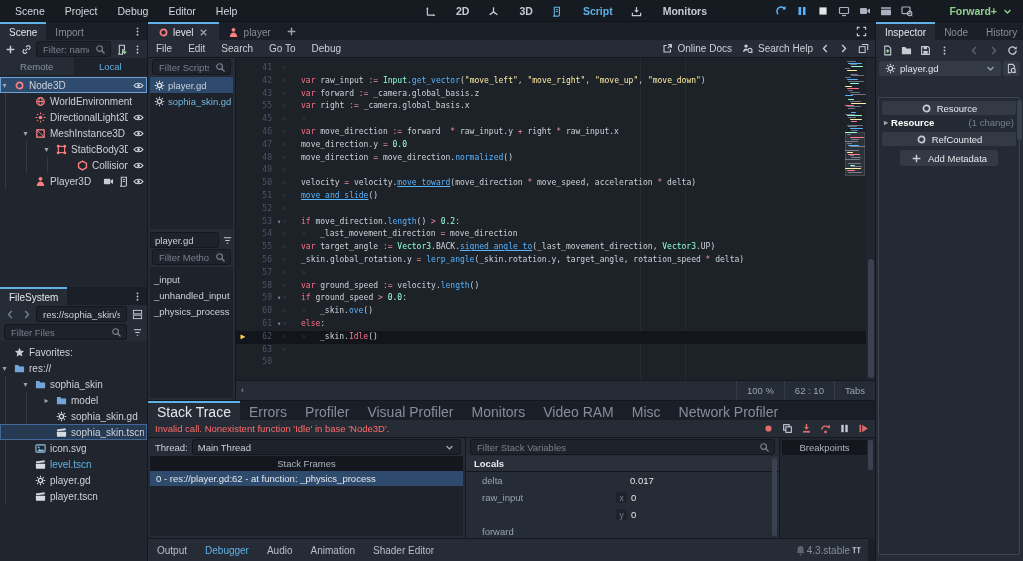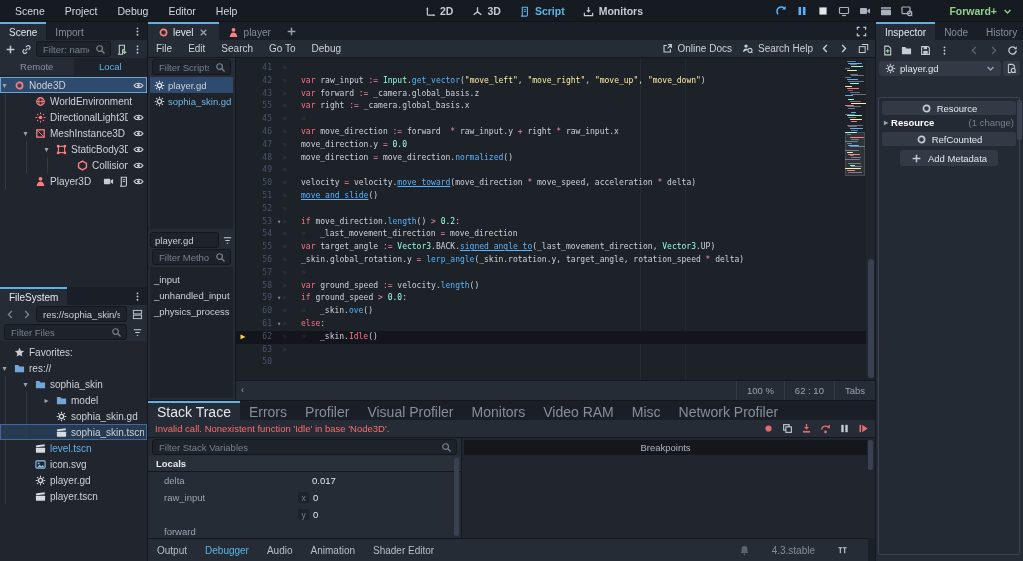--- a/index.html
+++ b/index.html
@@ -8,21 +8,21 @@
   .abs{position:absolute;}
   .icon{display:inline-flex;align-items:center;justify-content:center;width:12px;height:12px;flex:none;}
   .icon svg{width:11px;height:11px;display:block;}
   .icon.big svg{width:12px;height:12px;}
   .glyph{color:#9aa3b2;font-size:11px;line-height:1;}
   
   #topbar{left:0;top:0;width:1023px;height:22px;background:#161a21;display:flex;align-items:center;border-bottom:1px solid #10131a;box-sizing:border-box;}
   #tb-menus{display:flex;align-items:center;gap:2px;padding-left:6px;}
   .tb-menu{padding:2px 9px;color:#d3d7de;font-size:10.5px;cursor:default;}
   #tb-ws{position:absolute;left:418px;top:0;height:22px;display:flex;align-items:center;gap:6px;}
-  .ws-item{display:flex;align-items:center;gap:4px;padding:2px 6px;font-size:10.5px;color:#c6cbd4;font-weight:bold;justify-content:flex-end;}
+  .ws-item{display:flex;align-items:center;gap:20px;padding:2px 6px;font-size:10.5px;color:#c6cbd4;font-weight:bold;justify-content:flex-end;}
   .ws-item.active{color:#5fb2e6;}
   #tb-run{position:absolute;right:110px;top:0;height:22px;display:flex;align-items:center;gap:9px;}
   #tb-renderer{position:absolute;right:10px;top:0;height:22px;display:flex;align-items:center;gap:4px;color:#8fd18c;font-weight:bold;font-size:10.5px;}
   
   .tabbar{display:flex;align-items:stretch;background:#1a1f27;height:18px;}
   .tab{display:flex;align-items:center;gap:4px;padding:0 9px;color:#868d9a;font-size:10px;background:transparent;border-top:2px solid transparent;box-sizing:border-box;}
   .tab.active{background:#262c36;color:#e3e6ea;border-top:2px solid #5fb2e6;}
   .dots-btn{margin-left:auto;display:flex;align-items:center;padding:0 4px;}
   .toolbar{display:flex;align-items:center;gap:4px;padding:0 4px;background:#262c36;}
   .field{display:flex;align-items:center;background:#1d222b;border:1px solid #14171d;border-radius:3px;height:14px;padding:0 4px;gap:3px;min-width:0;}
@@ -99,21 +99,21 @@
   #locals-hdr{height:15px;display:flex;align-items:center;padding:0 8px;color:#e8eaee;font-weight:bold;font-size:9.5px;border-bottom:1px solid #14171d;background:#2a303a;}
   .local-row{height:17px;display:flex;align-items:center;font-size:9.5px;}
   .local-name{width:150px;padding-left:16px;color:#9aa3b2;box-sizing:border-box;}
   .local-val{color:#e3e6ea;}
   .chip{display:inline-flex;align-items:center;justify-content:center;width:11px;height:11px;background:#1d222b;color:#79808e;border-radius:2px;margin-right:4px;font-size:8.5px;}
   #dbg-right{flex:1;background:#21262e;position:relative;}
   
   #bottombar{left:148px;top:538px;width:720px;height:23px;background:#262c36;border-top:1px solid #14171d;display:flex;align-items:center;box-sizing:border-box;}
   .bb-item{padding:0 9px;font-size:10px;color:#b9bec8;}
   .bb-item.active{color:#5fb2e6;}
-  #bb-right{margin-left:auto;display:flex;align-items:center;gap:21px;padding-right:20px;color:#868d9a;}
+  #bb-right{margin-left:auto;display:flex;align-items:center;gap:0;padding-right:6px;color:#868d9a;}
   
   #inspector{left:875px;top:22px;width:148px;height:539px;background:#262c36;border-left:1px solid #14171d;box-sizing:border-box;}
   #insp-toolbar{display:flex;align-items:center;gap:7px;height:20px;padding:0 5px;background:#262c36;}
   #insp-obj-row{display:flex;align-items:center;gap:2px;padding:1px 3px;}
   .wide-btn{flex:1;display:flex;align-items:center;gap:4px;background:#333a46;border-radius:3px;height:15px;padding:0 5px;font-size:9.5px;color:#e3e6ea;min-width:0;}
   .sq-btn{display:flex;align-items:center;justify-content:center;width:17px;height:15px;background:#333a46;border-radius:3px;}
   #insp-filter-row{display:flex;align-items:center;gap:2px;padding:1px 3px;}
   #insp-box{position:absolute;left:2px;top:75px;width:142px;height:458px;border:1px solid #3d4450;border-radius:2px;box-sizing:border-box;background:#242a33;}
   .sec-hdr{margin:3px 3px 0 3px;height:14px;background:#333a46;border-radius:2px;display:flex;align-items:center;justify-content:center;gap:4px;color:#e8eaee;font-size:9.5px;}
   #res-row{display:flex;align-items:center;height:14px;padding:0 5px;font-size:9.5px;}
@@ -549,37 +549,37 @@
               <rect x="1" y="5.2" width="10" height="5.3" rx=".6" fill="#d8dbe2"></rect>
             </svg>
           </span>
           <span class="lbl">sophia_skin.tscn</span>
         </div>
         <div class="trow">
           <span class="ind"></span>
           <span class="arrow"></span>
           <span class="icon">
             <svg viewBox="0 0 12 12">
-              <path d="M1 2.6l9.4-1.2.3 2.1-9.4 1.2z" fill="#d8dbe2"></path>
-              <rect x="1" y="5.2" width="10" height="5.3" rx=".6" fill="#d8dbe2"></rect>
-            </svg>
-          </span>
-          <span class="lbl open-scene">level.tscn</span>
-        </div>
-        <div class="trow">
-          <span class="ind"></span>
-          <span class="arrow"></span>
-          <span class="icon">
-            <svg viewBox="0 0 12 12">
               <rect x="1" y="2" width="10" height="8" rx="1" fill="none" stroke="#8fc3e8" stroke-width="1.2"></rect>
               <circle cx="4" cy="4.8" r="1" fill="#8fc3e8"></circle>
               <path d="M2.5 9l2.5-2.6L7 8l1.5-1.5L10 9z" fill="#8fc3e8"></path>
             </svg>
           </span>
           <span class="lbl">icon.svg</span>
+        </div>
+        <div class="trow">
+          <span class="ind"></span>
+          <span class="arrow"></span>
+          <span class="icon">
+            <svg viewBox="0 0 12 12">
+              <path d="M1 2.6l9.4-1.2.3 2.1-9.4 1.2z" fill="#d8dbe2"></path>
+              <rect x="1" y="5.2" width="10" height="5.3" rx=".6" fill="#d8dbe2"></rect>
+            </svg>
+          </span>
+          <span class="lbl open-scene">level.tscn</span>
         </div>
         <div class="trow">
           <span class="ind"></span>
           <span class="arrow"></span>
           <span class="icon">
             <svg viewBox="0 0 12 12">
               <path d="M6 .8v1.8M6 9.4v1.8M.8 6h1.8M9.4 6h1.8M2.3 2.3l1.2 1.2M8.5 8.5l1.2 1.2M9.7 2.3L8.5 3.5M3.5 8.5L2.3 9.7" stroke="#d8dbe2" stroke-width="1.2"></path>
               <circle cx="6" cy="6" r="2.3" fill="none" stroke="#d8dbe2" stroke-width="1.5"></circle>
             </svg>
           </span>
@@ -930,20 +930,41 @@
             </span>
             <span class="icon">
               <svg viewBox="0 0 12 12">
                 <rect x="1.6" y="2" width="1.8" height="8" fill="#e06c6c"></rect>
                 <path d="M4.6 2l6 4-6 4z" fill="#e06c6c"></path>
               </svg>
             </span>
           </span>
       </div>
       <div id="dbg-cols">
+        <div id="dbg-left">
+          <div id="thread-row">
+            <span style="color:#cdd1d8;font-size:9.5px;padding-left:3px">Thread:</span>
+            <div id="thread-dd">
+              <span>Main Thread</span>
+              <span style="margin-left:auto" class="icon">
+                  <svg viewBox="0 0 12 12">
+                    <path d="M2.8 4.4L6 7.6l3.2-3.2" fill="none" stroke="#9aa3b2" stroke-width="1.5"></path>
+                  </svg>
+                </span>
+            </div>
+          </div>
+          <div class="hdr-dark" style="margin:0 2px">
+              <span>Stack Frames</span>
+            </div>
+          <div id="frames" style="margin:0 2px">
+              <div class="frame-row">
+                <span>0 - res://player.gd:62 - at function: _physics_process</span>
+              </div>
+            </div>
+        </div>
         <div id="dbg-mid">
           <div class="toolbar" style="height:18px;background:#262c36">
             <div class="field" style="flex:1">
               <input placeholder="Filter Stack Variables" style="">
               <span class="icon">
                   <svg viewBox="0 0 12 12">
                     <circle cx="5" cy="5" r="3.1" fill="none" stroke="#79808e" stroke-width="1.3"></circle>
                     <path d="M7.4 7.4l3 3" stroke="#79808e" stroke-width="1.5"></path>
                   </svg>
                 </span>

